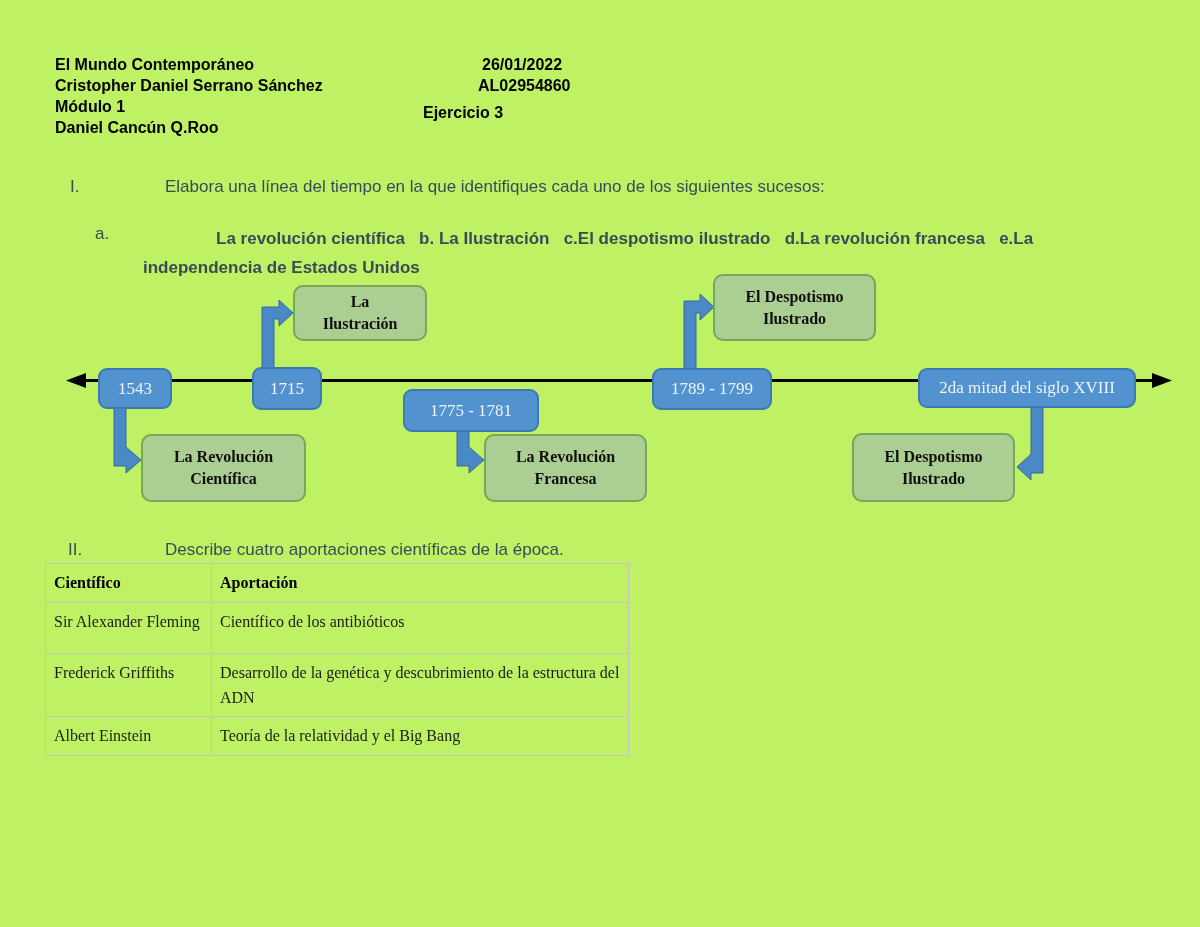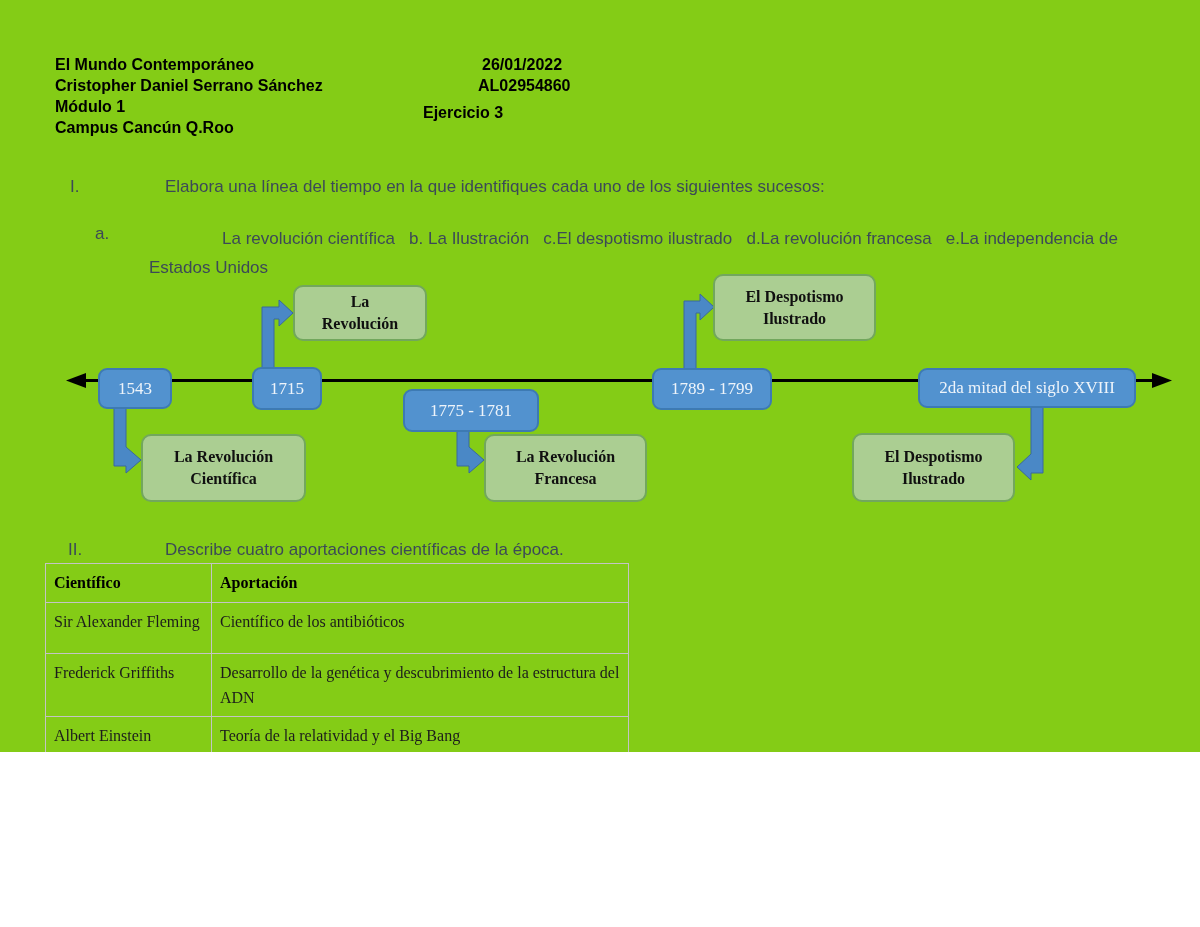--- a/index.html
+++ b/index.html
@@ -1,26 +1,26 @@
 <!DOCTYPE html>
 <html><head>
 <meta charset="utf-8">
 <style>
   html,body{margin:0;padding:0;background:#ffffff;}
   #page{
-    position:relative;width:1200px;height:752px;background:#84cc16;overflow:hidden;
+    position:relative;width:1200px;height:927px;background:#bef264;overflow:hidden;
     font-family:"Liberation Sans",sans-serif;
   }
   
   .hdr{position:absolute;font-weight:bold;font-size:16px;color:#000;white-space:nowrap;}
   
   .sec{position:absolute;font-size:17px;color:#3c4a57;white-space:nowrap;}
   .item-text{
-    position:absolute;left:149px;top:224px;width:995px;font-size:17px;color:#3c4a57;
-    line-height:29px;text-indent:73px;white-space:pre-wrap;
+    position:absolute;left:143px;top:224px;width:995px;font-size:17px;color:#3c4a57;
+    line-height:29px;text-indent:73px;white-space:pre-wrap;font-weight:bold;
   }
   
   #tl-svg{position:absolute;left:0;top:0;z-index:1;}
   .tl-date{
     position:absolute;z-index:2;background:#5292cf;border:2px solid #3d7ab3;border-radius:9px;
     color:#eef4fa;font-family:"Liberation Serif",serif;font-size:17px;
     display:flex;align-items:center;justify-content:center;box-sizing:border-box;white-space:nowrap;
   }
   .tl-event{
     position:absolute;z-index:2;background:#abce92;border:2px solid #72a75d;border-radius:10px;
@@ -43,21 +43,21 @@
 </style>
 </head>
 <body>
 
 <div id="page">
 
   <div>
     <span class="hdr" style="left:55px;top:56px;">El Mundo Contemporáneo</span>
     <span class="hdr" style="left:55px;top:77px;">Cristopher Daniel Serrano Sánchez</span>
     <span class="hdr" style="left:55px;top:98px;">Módulo 1</span>
-    <span class="hdr" style="left:55px;top:119px;">Campus Cancún Q.Roo</span>
+    <span class="hdr" style="left:55px;top:119px;">Daniel Cancún Q.Roo</span>
     <span class="hdr" style="left:482px;top:56px;">26/01/2022</span>
     <span class="hdr" style="left:478px;top:77px;">AL02954860</span>
     <span class="hdr" style="left:423px;top:104px;">Ejercicio 3</span>
   </div>
 
   <span class="sec" style="left:70px;top:177px;">I.</span>
   <span class="sec" style="left:165px;top:177px;">Elabora una línea del tiempo en la que identifiques cada uno de los siguientes sucesos:</span>
   <span class="sec" style="left:95px;top:224px;">a.</span>
   <div class="item-text">La revolución científica   b. La Ilustración   c.El despotismo ilustrado   d.La revolución francesa   e.La independencia de Estados Unidos</div>
 
@@ -73,21 +73,21 @@
     <path d="M1031,400 L1043,400 L1043,473 L1031,473 L1031,480 L1017,467 L1031,454 Z" fill="#4a88c6" stroke="#38699e" stroke-width="1"></path>
   </svg>
 
   <div class="tl-date" style="left:98px;top:368px;width:74px;height:41px;">1543</div>
   <div class="tl-date" style="left:252px;top:367px;width:70px;height:43px;">1715</div>
   <div class="tl-date" style="left:403px;top:367px;width:136px;height:43px;margin-top:22px;">1775 - 1781</div>
   <div class="tl-date" style="left:652px;top:368px;width:120px;height:42px;">1789 - 1799</div>
   <div class="tl-date" style="left:918px;top:368px;width:218px;height:40px;">2da mitad del siglo XVIII</div>
 
   <div class="tl-event" style="left:293px;top:285px;width:134px;height:56px;">La
-Revolución</div>
+Ilustración</div>
   <div class="tl-event" style="left:713px;top:274px;width:163px;height:67px;">El Despotismo
 Ilustrado</div>
   <div class="tl-event" style="left:141px;top:434px;width:165px;height:68px;">La Revolución
 Científica</div>
   <div class="tl-event" style="left:484px;top:434px;width:163px;height:68px;">La Revolución
 Francesa</div>
   <div class="tl-event" style="left:852px;top:433px;width:163px;height:69px;">El Despotismo
 Ilustrado</div>
 
   <span class="sec" style="left:68px;top:540px;">II.</span>

